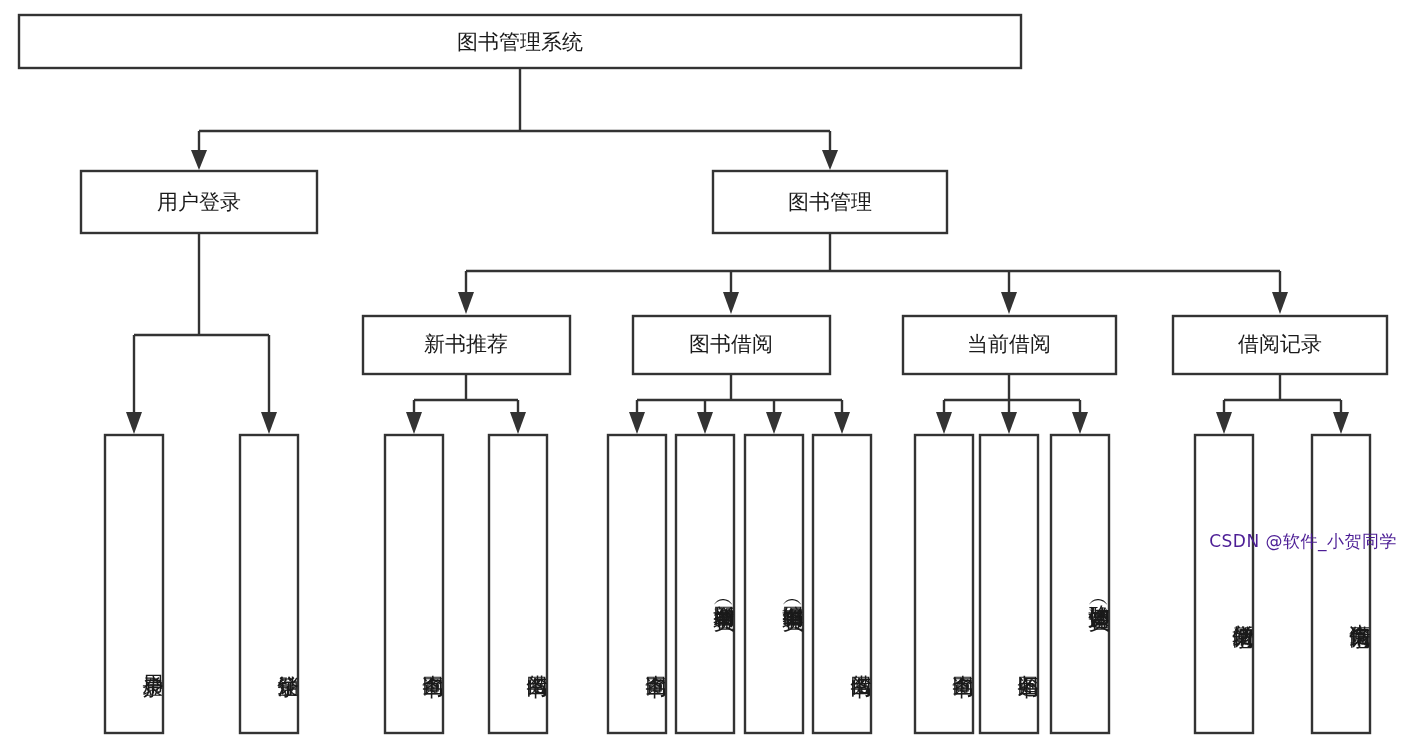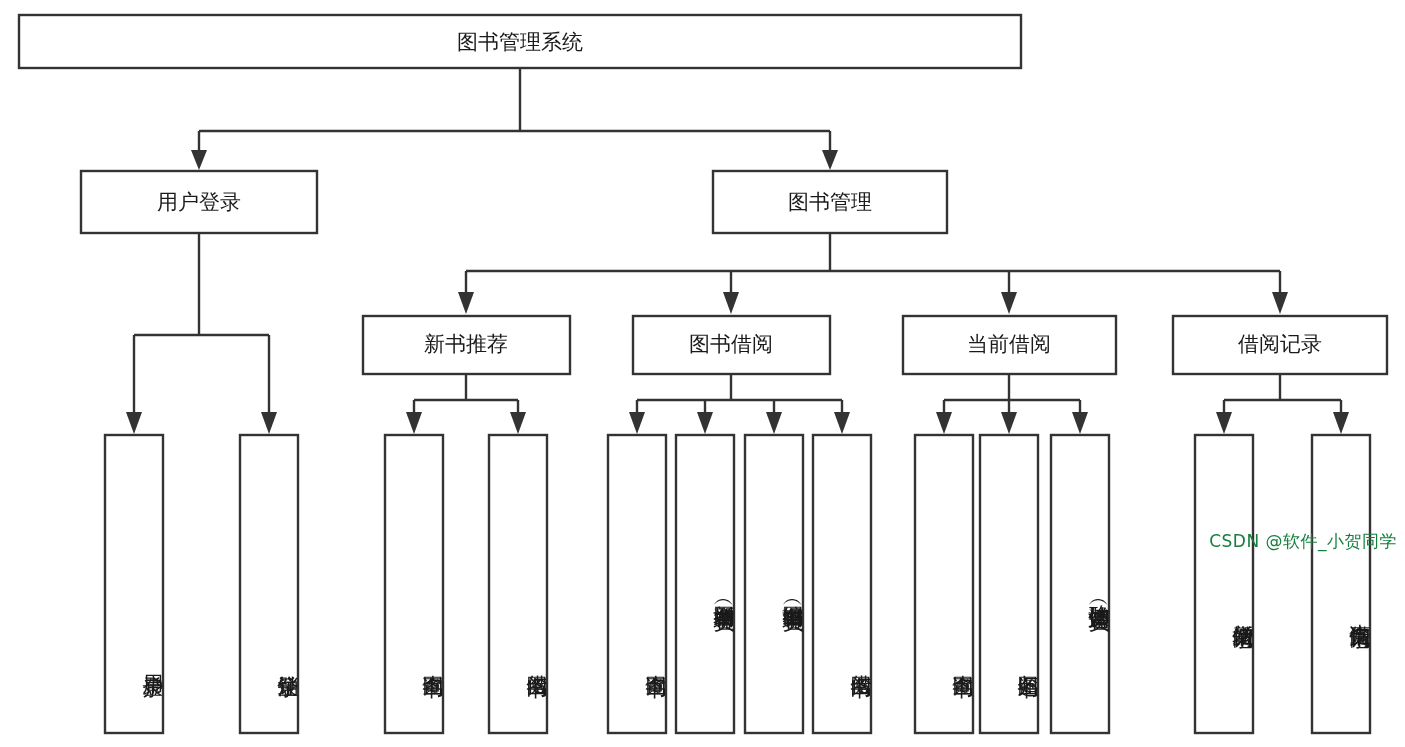--- a/index.html
+++ b/index.html
@@ -46,21 +46,21 @@
     fill: #1a1a1a;
     font-family: "DejaVu Sans", "Liberation Sans", sans-serif;
     font-size: 21px;
     text-anchor: middle;
     dominant-baseline: middle;
   }
   .watermark {
     position: absolute;
     right: 8px;
     bottom: 6px;
-    color: #15803d;
+    color: #4c1d95;
     font-size: 17px;
     font-family: "DejaVu Sans", "Liberation Sans", sans-serif;
     letter-spacing: 0.5px;
     white-space: nowrap;
     pointer-events: none;
   }
   .vlabel-layer {
     position: absolute;
     left: 0;
     top: 0;

